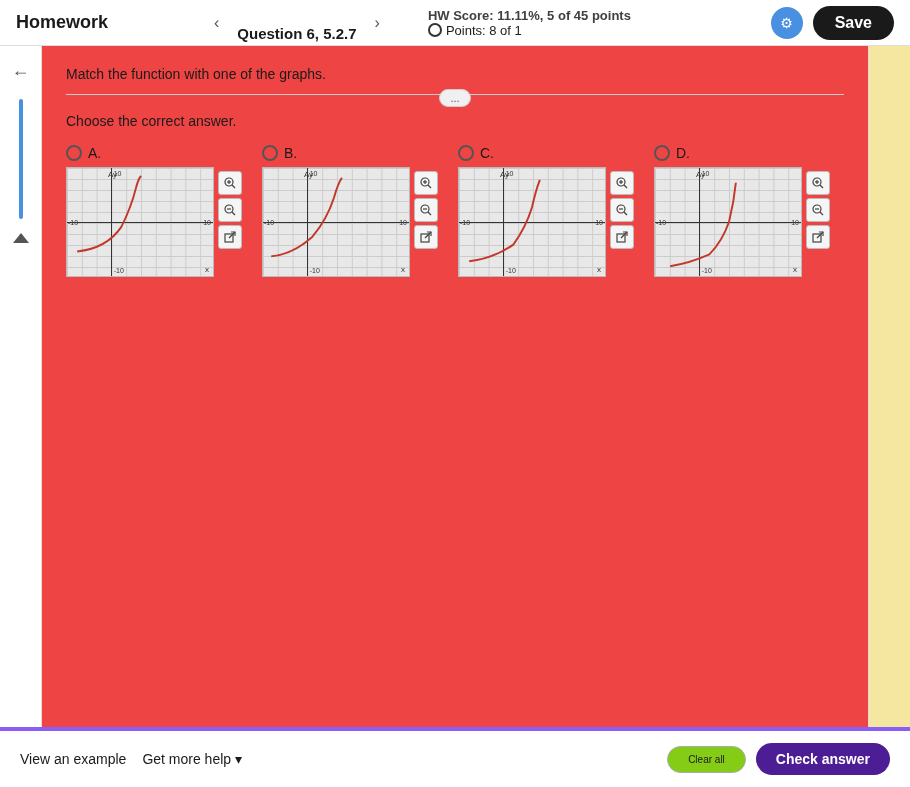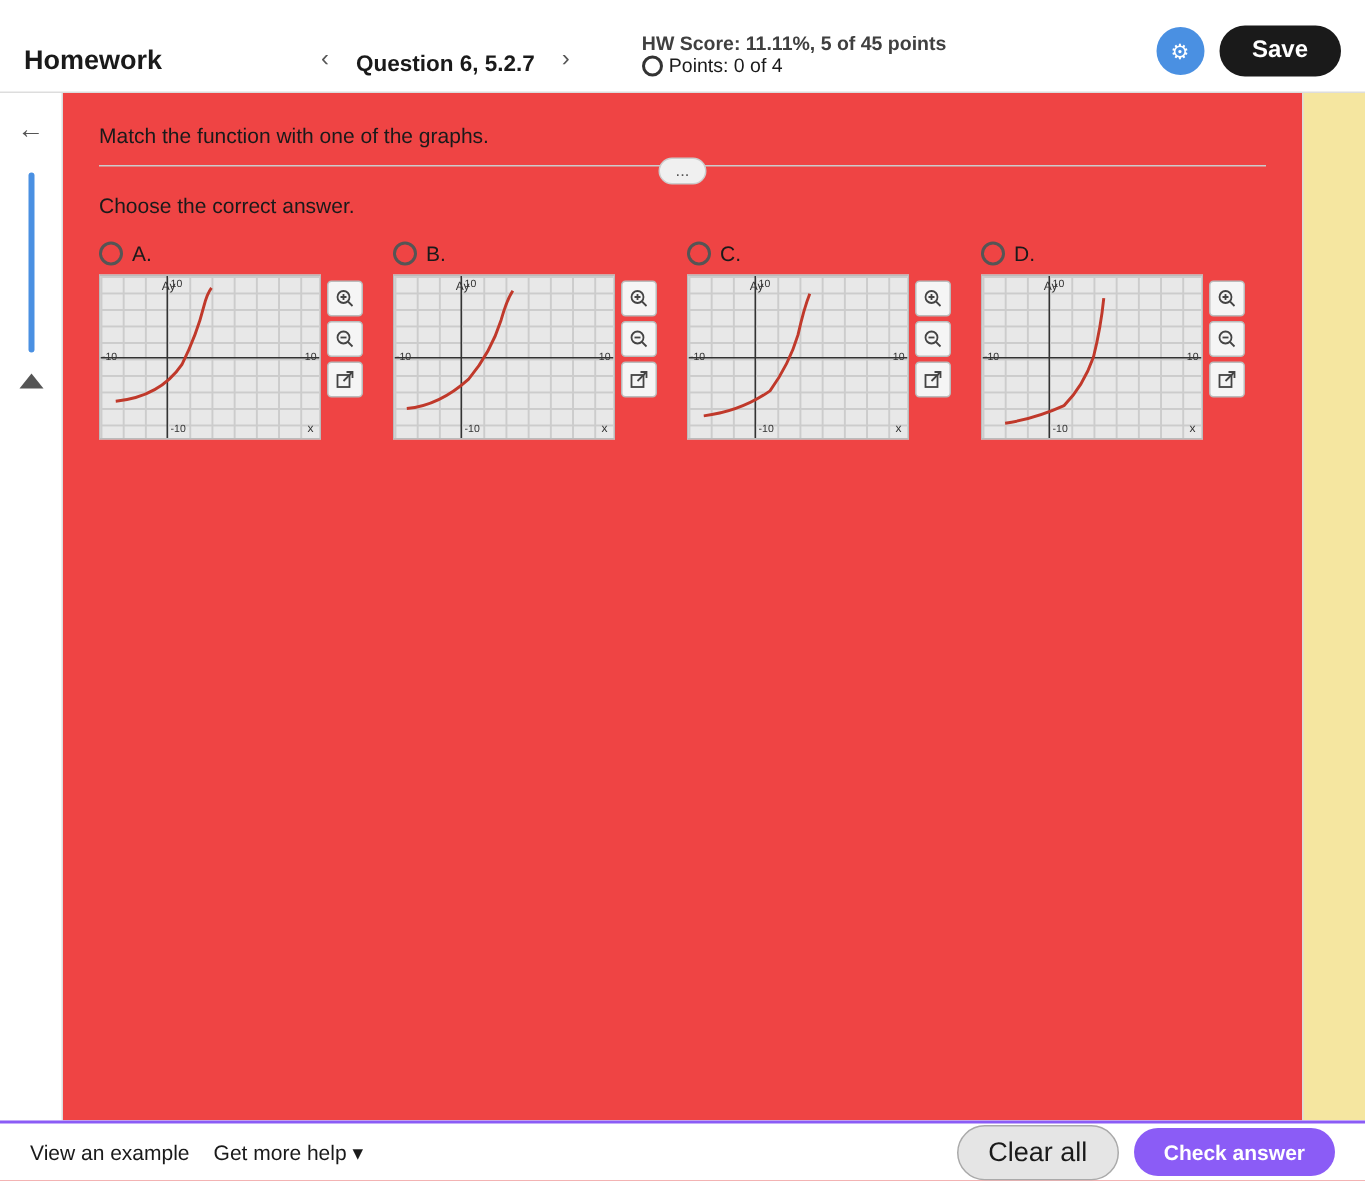--- a/index.html
+++ b/index.html
@@ -10,24 +10,24 @@
       height: 787px;
       overflow: hidden;
       display: flex;
       flex-direction: column;
     }
 
     
     .header {
       background: #fff;
       display: flex;
-      align-items: flex-end;
+      align-items: center;
       padding: 10px 16px;
       border-bottom: 1px solid #ddd;
-      height: 62px;
+      height: 46px;
       gap: 12px;
     }
     .header-left {
       display: flex;
       align-items: center;
       gap: 8px;
       min-width: 180px;
     }
     .header-title {
       font-weight: bold;
@@ -335,22 +335,22 @@
     
     .yellow-area {
       width: 42px;
       background: #f5e6a0;
       border-left: 1px solid #ddd;
     }
 
     
     .footer {
       background: #fff;
-      border-top: 2px solid #8b5cf6;
-      height: 40px;
+      border-top: 4px solid #8b5cf6;
+      height: 60px;
       display: flex;
       align-items: center;
       padding: 0 20px;
       justify-content: space-between;
     }
     .footer-left {
       display: flex;
       align-items: center;
       gap: 16px;
     }
@@ -359,30 +359,30 @@
       color: #1a1a1a;
       cursor: pointer;
       text-decoration: none;
     }
     .footer-right {
       display: flex;
       align-items: center;
       gap: 10px;
     }
     .clear-all-btn {
-      background: #e5e5e5;
+      background: #84cc16;
       border: 1px solid #aaa;
       border-radius: 20px;
       padding: 7px 20px;
-      font-size: 18px;
+      font-size: 10px;
       color: #1a1a1a;
       cursor: pointer;
     }
     .check-answer-btn {
-      background: #8b5cf6;
+      background: #4c1d95;
       border: none;
       border-radius: 20px;
       padding: 8px 20px;
       font-size: 14px;
       color: #fff;
       font-weight: bold;
       cursor: pointer;
     }
 
     sup {
@@ -396,21 +396,21 @@
   <div class="header-left">
     <span class="header-title">Homework</span>
   </div>
   <button class="nav-arrow">‹</button>
   <span class="question-label">Question 6, 5.2.7</span>
   <button class="nav-arrow">›</button>
   <div class="header-center">
     <span class="hw-score">HW Score: 11.11%, 5 of 45 points</span>
     <span class="hw-points">
       <span class="points-circle"></span>
-      <span>Points: 0 of 4</span>
+      <span>Points: 8 of 1</span>
     </span>
   </div>
   <div class="header-right">
     <div class="settings-icon">⚙</div>
     <button class="save-btn">Save</button>
   </div>
 </div>
 
 <div class="main-content">
 

